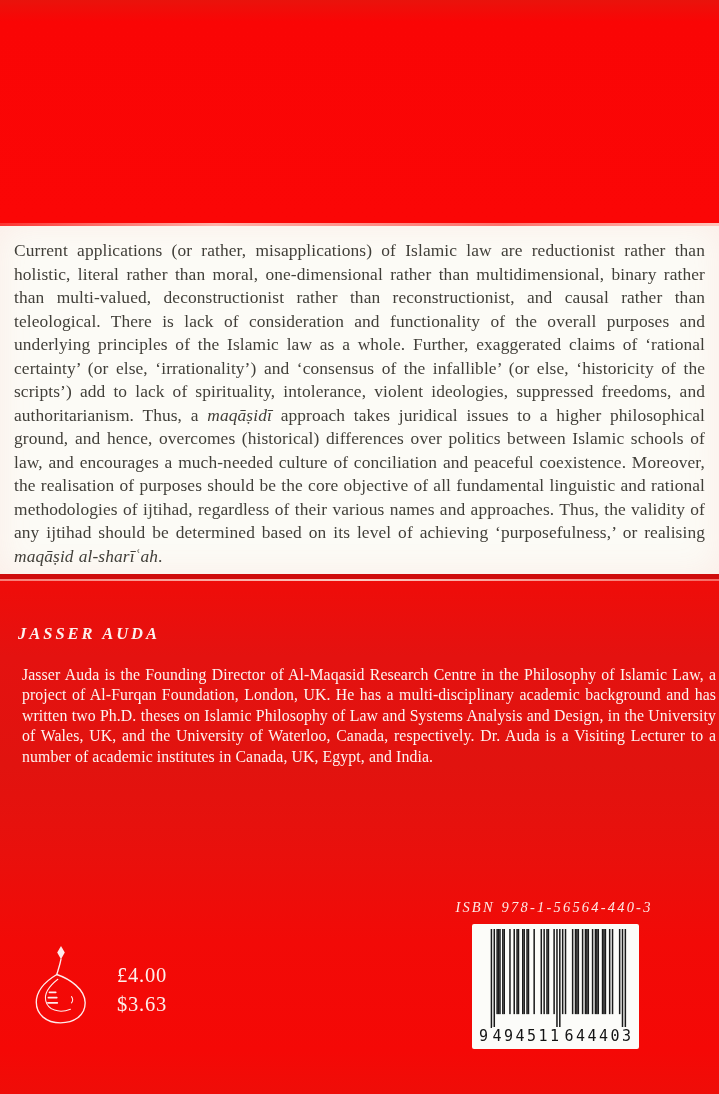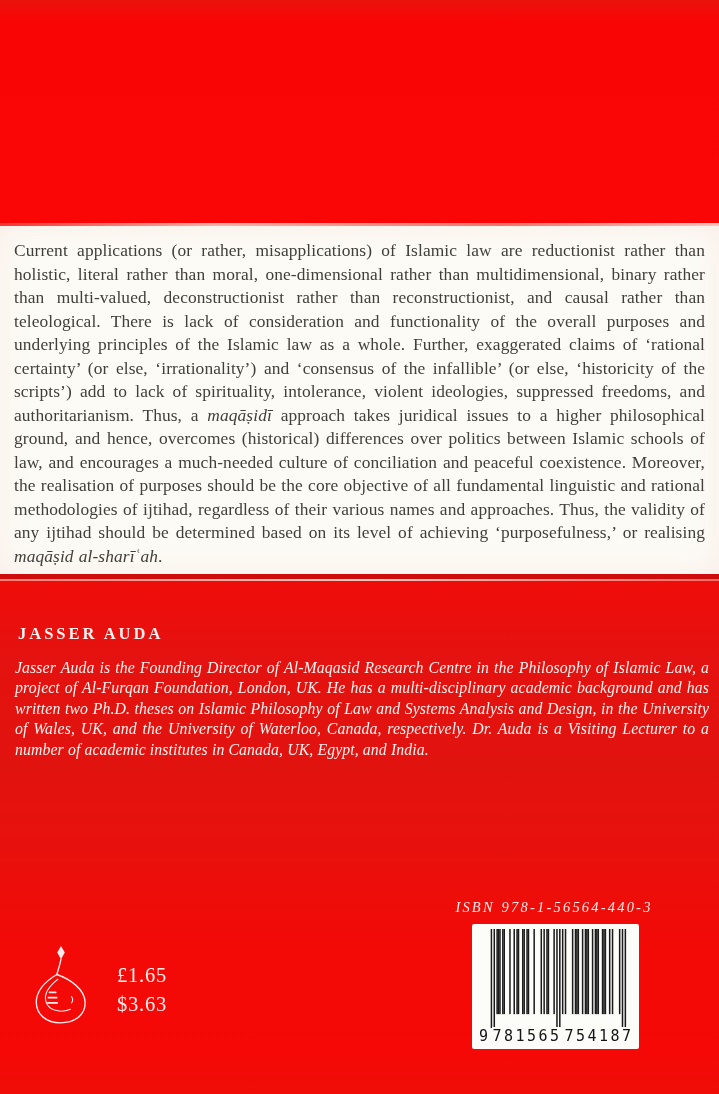--- a/index.html
+++ b/index.html
@@ -40,25 +40,25 @@
   }
   .synopsis i{font-style:italic;}
 
   
   .author-name{
     position:absolute;left:18px;top:624px;margin:0;
     color:#fcf1ee;
     font-size:16.5px;font-weight:600;
     letter-spacing:3px;
     text-transform:uppercase;
+    font-style:italic;
   }
   .author-bio{
-    position:absolute;left:14px;top:657px;width:694px;margin:1px;
+    position:absolute;left:14px;top:657px;width:694px;margin:8px;
     color:#fdf3f0;
-    font-style:italic;
     font-size:15.8px;
     line-height:20.4px;
     text-align:justify;
     letter-spacing:.1px;
   }
 
   
   .isbn-label{
     position:absolute;left:448px;top:899px;width:212px;
     text-align:center;
@@ -159,38 +159,38 @@
         <rect x="90" y="0" width="1.06" height="86" fill="#1a1a1a"></rect>
         <rect x="91" y="0" width="1.06" height="86" fill="#1a1a1a"></rect>
         <rect x="94" y="0" width="1.06" height="86" fill="#1a1a1a"></rect>
         <rect x="96" y="0" width="1.06" height="86" fill="#1a1a1a"></rect>
         <rect x="101" y="0" width="1.06" height="86" fill="#1a1a1a"></rect>
         <rect x="103" y="0" width="1.06" height="100" fill="#1a1a1a"></rect>
         <rect x="105" y="0" width="1.06" height="100" fill="#1a1a1a"></rect>
       </svg>
     <div class="barcode-digits">
       <span class="lead">9</span>
-      <span class="group">781565</span>
-      <span class="group">754187</span>
+      <span class="group">494511</span>
+      <span class="group">644403</span>
     </div>
   </div>
 
   <svg class="publisher-logo" viewBox="0 0 60 78" xmlns="http://www.w3.org/2000/svg" fill="none" stroke="#ffffff" stroke-width="1.3" stroke-linecap="round" opacity="0.92">
     <g>
 
       <path d="M30 2 l3.6 6.2 L30 14.4 l-3.6 -6.2 Z" fill="#ffffff" stroke="none"></path>
       <path d="M30 14.5 C 29 20, 27.5 24, 26 29"></path>
 
       <path d="M26 29 C 38 33, 53 43, 53 56 C 53 68.5, 42 75, 29.5 75 C 16 75, 6.5 67, 6.5 55.5 C 6.5 44, 16 35, 26 29 Z"></path>
 
       <path d="M27 33.5 C 20 39, 13.5 45.5, 15.5 54 C 17.5 62.5, 28 66.5, 39 62" stroke-width="1"></path>
 
       <path d="M19 46 h6 M18 51 h8 M17.5 56 h9" stroke-width="1.6"></path>
       <path d="M40 50 c1.5 2, 1.5 4, 0 6" stroke-width="1"></path>
     </g>
   </svg>
 
   <div class="prices">
-    <div>£1.65</div>
+    <div>£4.00</div>
     <div>$3.63</div>
   </div>
 
 </div>
 
 </body></html>

